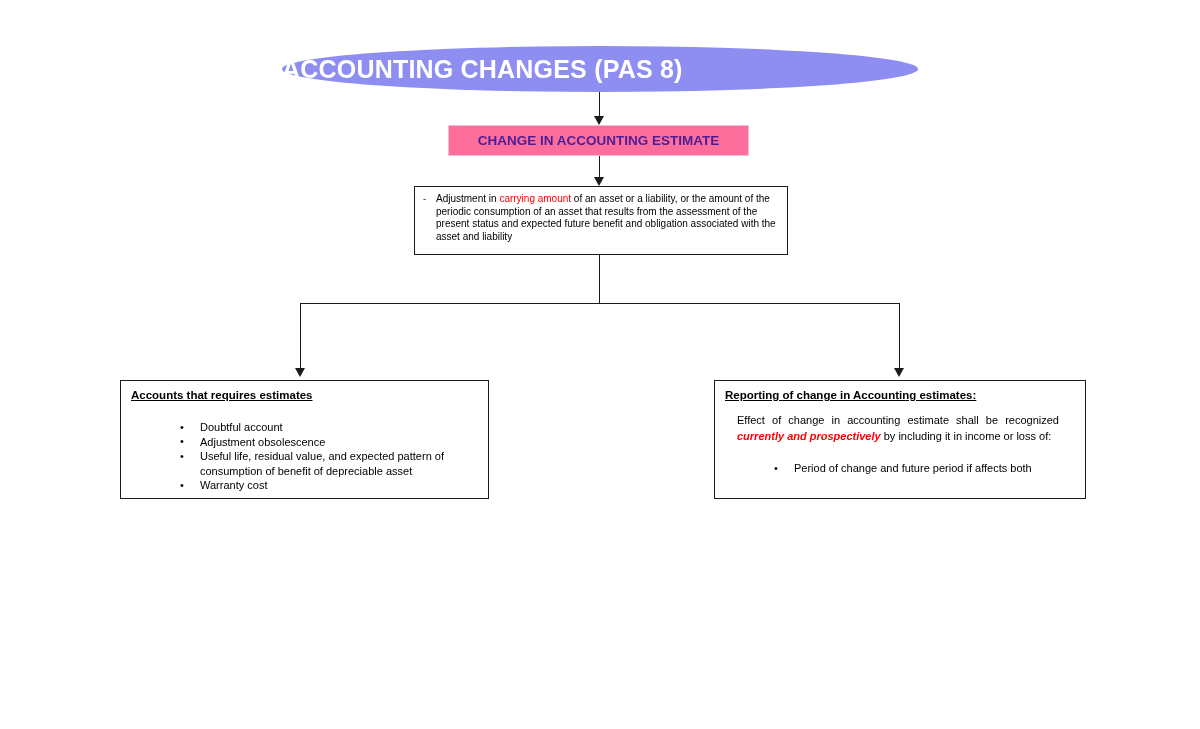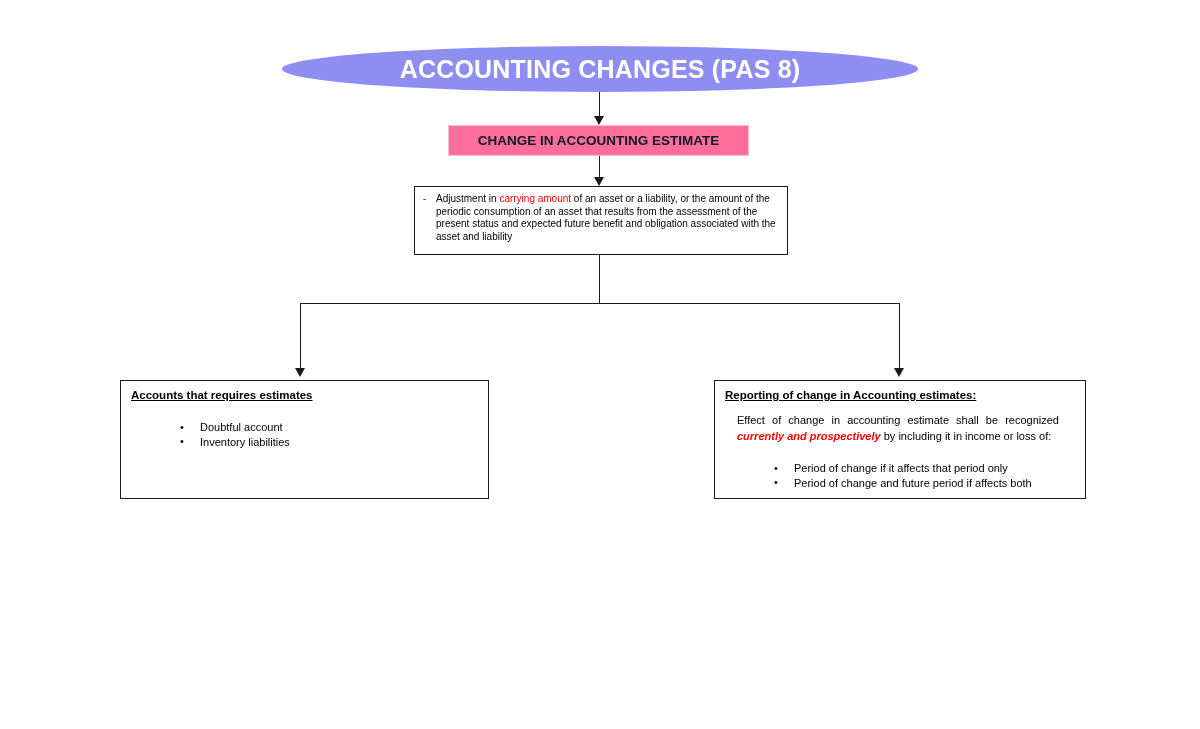--- a/index.html
+++ b/index.html
@@ -23,21 +23,21 @@
   .title-ellipse {
     position: absolute;
     left: 282px;
     top: 46px;
     width: 636px;
     height: 46px;
     border-radius: 50% / 50%;
     background: #8d8df2;
     display: flex;
     align-items: center;
-    justify-content: center;
+    justify-content: flex-start;
   }
   .title-ellipse .title-text {
     color: #ffffff;
     font-size: 25px;
     font-weight: bold;
     letter-spacing: 0.2px;
     white-space: nowrap;
   }
 
   
@@ -48,21 +48,21 @@
     width: 301px;
     height: 31px;
     background: #fd6e9c;
     border: 1px solid #f8bcd0;
     box-sizing: border-box;
     display: flex;
     align-items: center;
     justify-content: center;
   }
   .pink-banner .banner-text {
-    color: #0f172a;
+    color: #4c1d95;
     font-size: 13.5px;
     font-weight: bold;
     white-space: nowrap;
   }
 
   
   .box {
     position: absolute;
     border: 1px solid #1a1a1a;
     background: #ffffff;
@@ -195,26 +195,27 @@
   <div class="vline" style="left:300px; top:303px; height:65px;"></div>
   <div class="arrowhead" style="left:295px; top:368px;"></div>
 
   <div class="vline" style="left:899px; top:303px; height:65px;"></div>
   <div class="arrowhead" style="left:894px; top:368px;"></div>
 
   <div class="box left-box">
     <div class="box-heading">Accounts that requires estimates</div>
     <ul class="bullets">
       <li>Doubtful account</li>
-      <li>Inventory liabilities</li>
+      <li>Adjustment obsolescence</li>
+      <li>Useful life, residual value, and expected pattern of consumption of benefit of depreciable asset</li>
+      <li>Warranty cost</li>
     </ul>
   </div>
 
   <div class="box right-box">
     <div class="box-heading">Reporting of change in Accounting estimates:</div>
     <p class="para"><span>Effect of change in accounting estimate shall be recognized </span><span class="red-bi">currently and prospectively</span><span> by including it in income or loss of:</span></p>
     <ul class="bullets">
-      <li>Period of change if it affects that period only</li>
       <li>Period of change and future period if affects both</li>
     </ul>
   </div>
 
 </div>
 
 </body></html>

